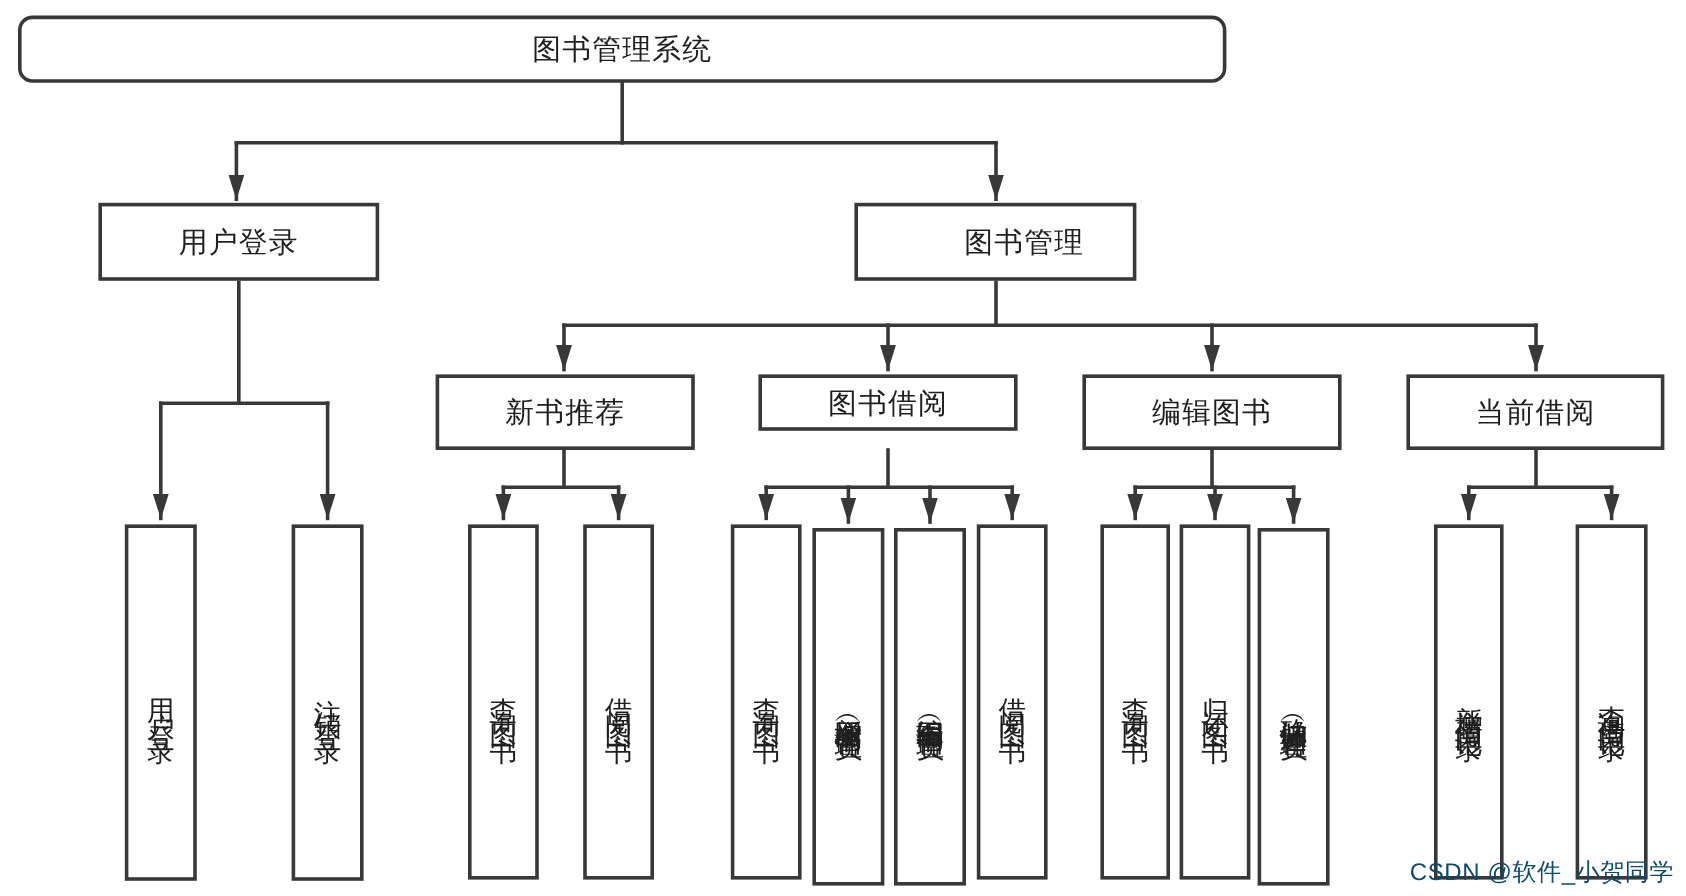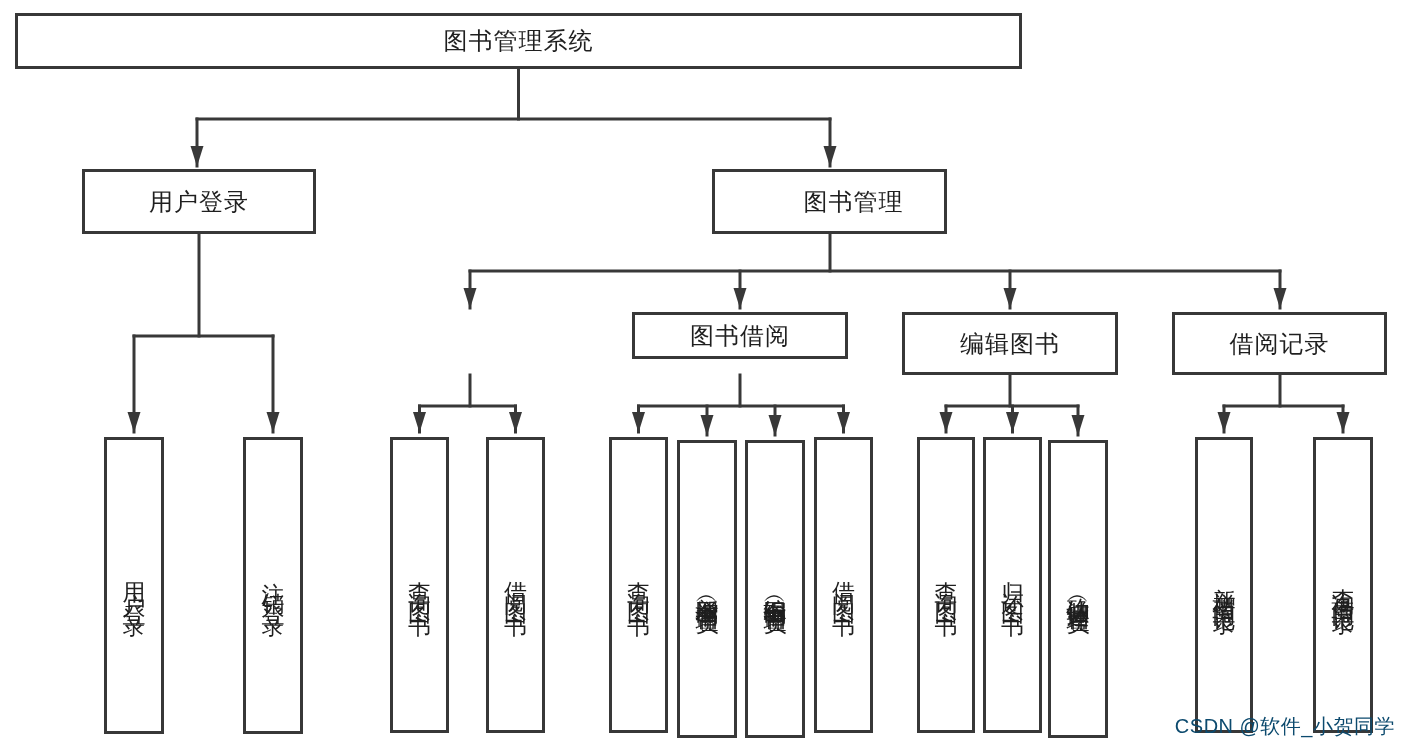--- a/index.html
+++ b/index.html
@@ -15,21 +15,21 @@
   .box{
     position:absolute;
     box-sizing:border-box;
     background:#ffffff;
     border:3.5px solid #383838;
     display:flex;align-items:center;justify-content:center;
     z-index:2;
     text-align:center;
   }
   .hbox{font-size:24px;letter-spacing:1px;white-space:nowrap;}
-  .root{border-width:3px;}
+  .root{border-width:3px;border-radius:12px;}
   .vbox{font-size:23px;}
   .vbox span{
     writing-mode:vertical-rl;
     text-orientation:mixed;
     line-height:1;
     white-space:nowrap;
   }
   .ls-wide span{letter-spacing:11px;}
   .ls-mid  span{letter-spacing:5px;}
   .ls-tight span{letter-spacing:2px;}
@@ -105,28 +105,31 @@
     <span>图书管理系统</span>
   </div>
 
   <div class="box hbox" style="left:82px;top:169px;width:234px;height:65px;">
     <span>用户登录</span>
   </div>
   <div class="box hbox" style="left:712px;top:169px;width:235px;height:65px;padding-left:48px;">
     <span>图书管理</span>
   </div>
 
+  <div class="box hbox" style="left:363px;top:312px;width:216px;height:63px;">
+    <span>新书推荐</span>
+  </div>
   <div class="box hbox" style="left:632px;top:312px;width:216px;height:47px;">
     <span>图书借阅</span>
   </div>
   <div class="box hbox" style="left:902px;top:312px;width:216px;height:63px;">
     <span>编辑图书</span>
   </div>
   <div class="box hbox" style="left:1172px;top:312px;width:215px;height:63px;">
-    <span>借阅记录</span>
+    <span>当前借阅</span>
   </div>
 
   <div class="box vbox ls-wide" style="left:104px;top:437px;width:60px;height:297px;">
     <span>用户登录</span>
   </div>
   <div class="box vbox ls-wide" style="left:243px;top:437px;width:60px;height:297px;">
     <span>注销登录</span>
   </div>
 
   <div class="box vbox ls-wide" style="left:390px;top:437px;width:59px;height:296px;">

